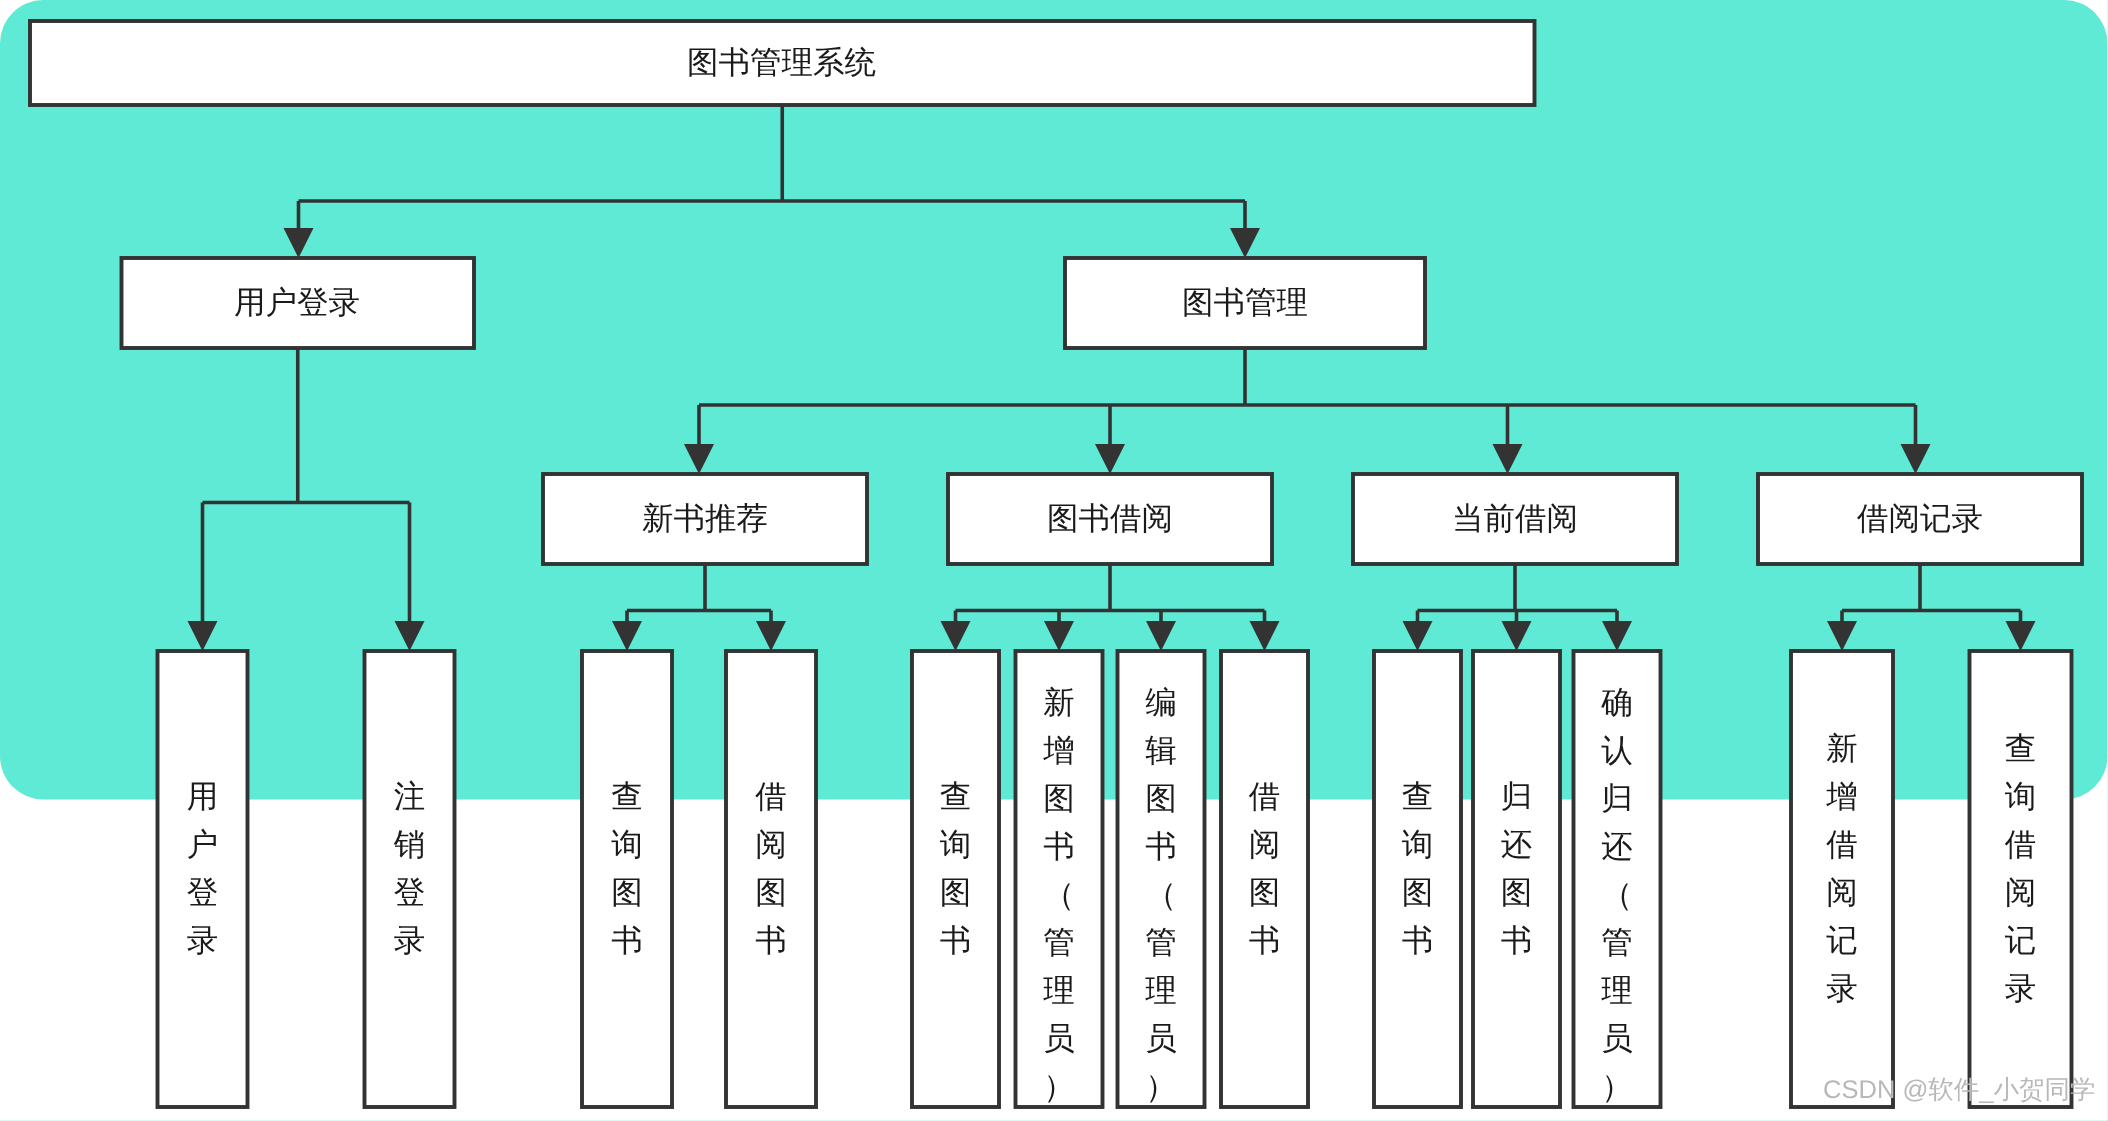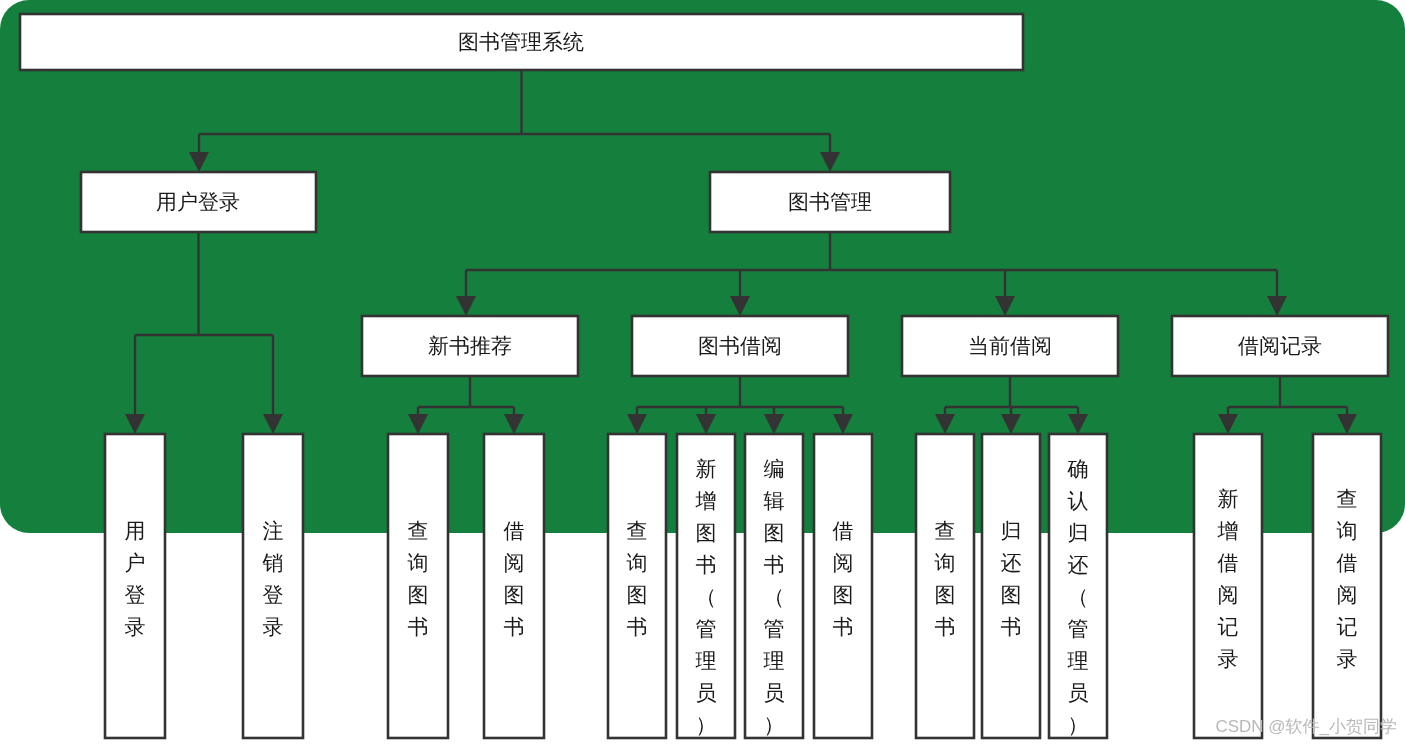--- a/index.html
+++ b/index.html
@@ -11,21 +11,21 @@
   body {
     width: 1405px;
     height: 747px;
     font-family: "Liberation Sans", "DejaVu Sans", sans-serif;
     overflow: hidden;
   }
   #diagram-root {
     position: relative;
     width: 1405px;
     height: 533px;
-    background: #15803d;
+    background: #5eead4;
     border-radius: 29px;
   }
   svg.diagram-canvas {
     position: absolute;
     left: 0;
     top: 0;
     width: 1405px;
     height: 747px;
     display: block;
   }

